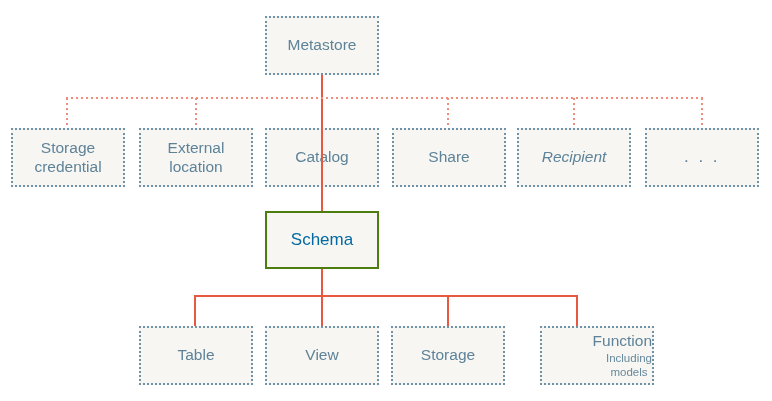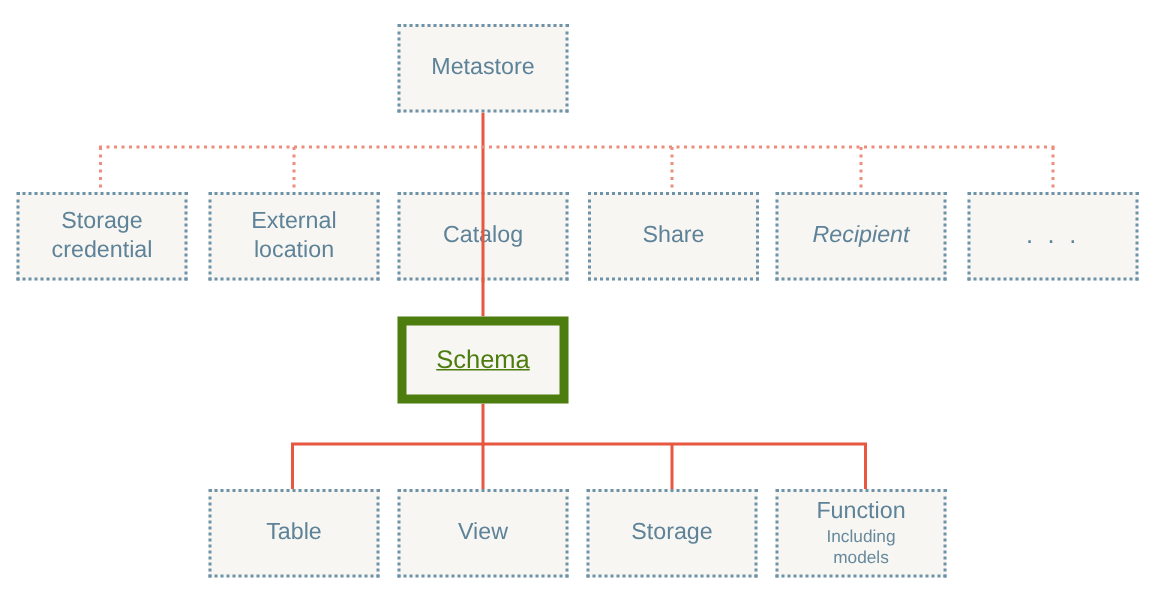--- a/index.html
+++ b/index.html
@@ -35,24 +35,23 @@
     justify-content: center;
     text-align: center;
     line-height: 1.18;
   }
   .node.dotted {
     border: 2px dotted #6E93A8;
     color: #5E8399;
     font-size: 15.5px;
   }
   .node.solid {
-    border: 6px solid #4d7c0f;
-    color: #4d7c0f;
+    border: 2px solid #4d7c0f;
+    color: #0369a1;
     font-size: 17px;
-    text-decoration: underline;
   }
   .node .label {
     display: block;
     white-space: pre-line;
   }
   .node .sublabel {
     display: block;
     font-size: 11.5px;
     color: #66899C;
     line-height: 1.22;
@@ -122,21 +121,21 @@
       </div>
       <div class="node dotted" style="left: 139px; top: 326px; width: 114px; height: 59px;">
         <span class="label">Table</span>
       </div>
       <div class="node dotted" style="left: 265px; top: 326px; width: 114px; height: 59px;">
         <span class="label">View</span>
       </div>
       <div class="node dotted" style="left: 391px; top: 326px; width: 114px; height: 59px;">
         <span class="label">Storage</span>
       </div>
-      <div class="node dotted" style="left: 517px; top: 326px; width: 114px; height: 59px;">
+      <div class="node dotted" style="left: 540px; top: 326px; width: 114px; height: 59px; align-items: flex-end;">
         <span class="label">Function</span>
         <span class="sublabel">Including
 models</span>
       </div>
     </div>
 
   <svg class="connectors" viewBox="0 0 772 401" width="772" height="401" xmlns="http://www.w3.org/2000/svg">
     <line x1="322" y1="128" x2="322" y2="188" stroke="#E8573F" stroke-width="2"></line>
   </svg>
 

